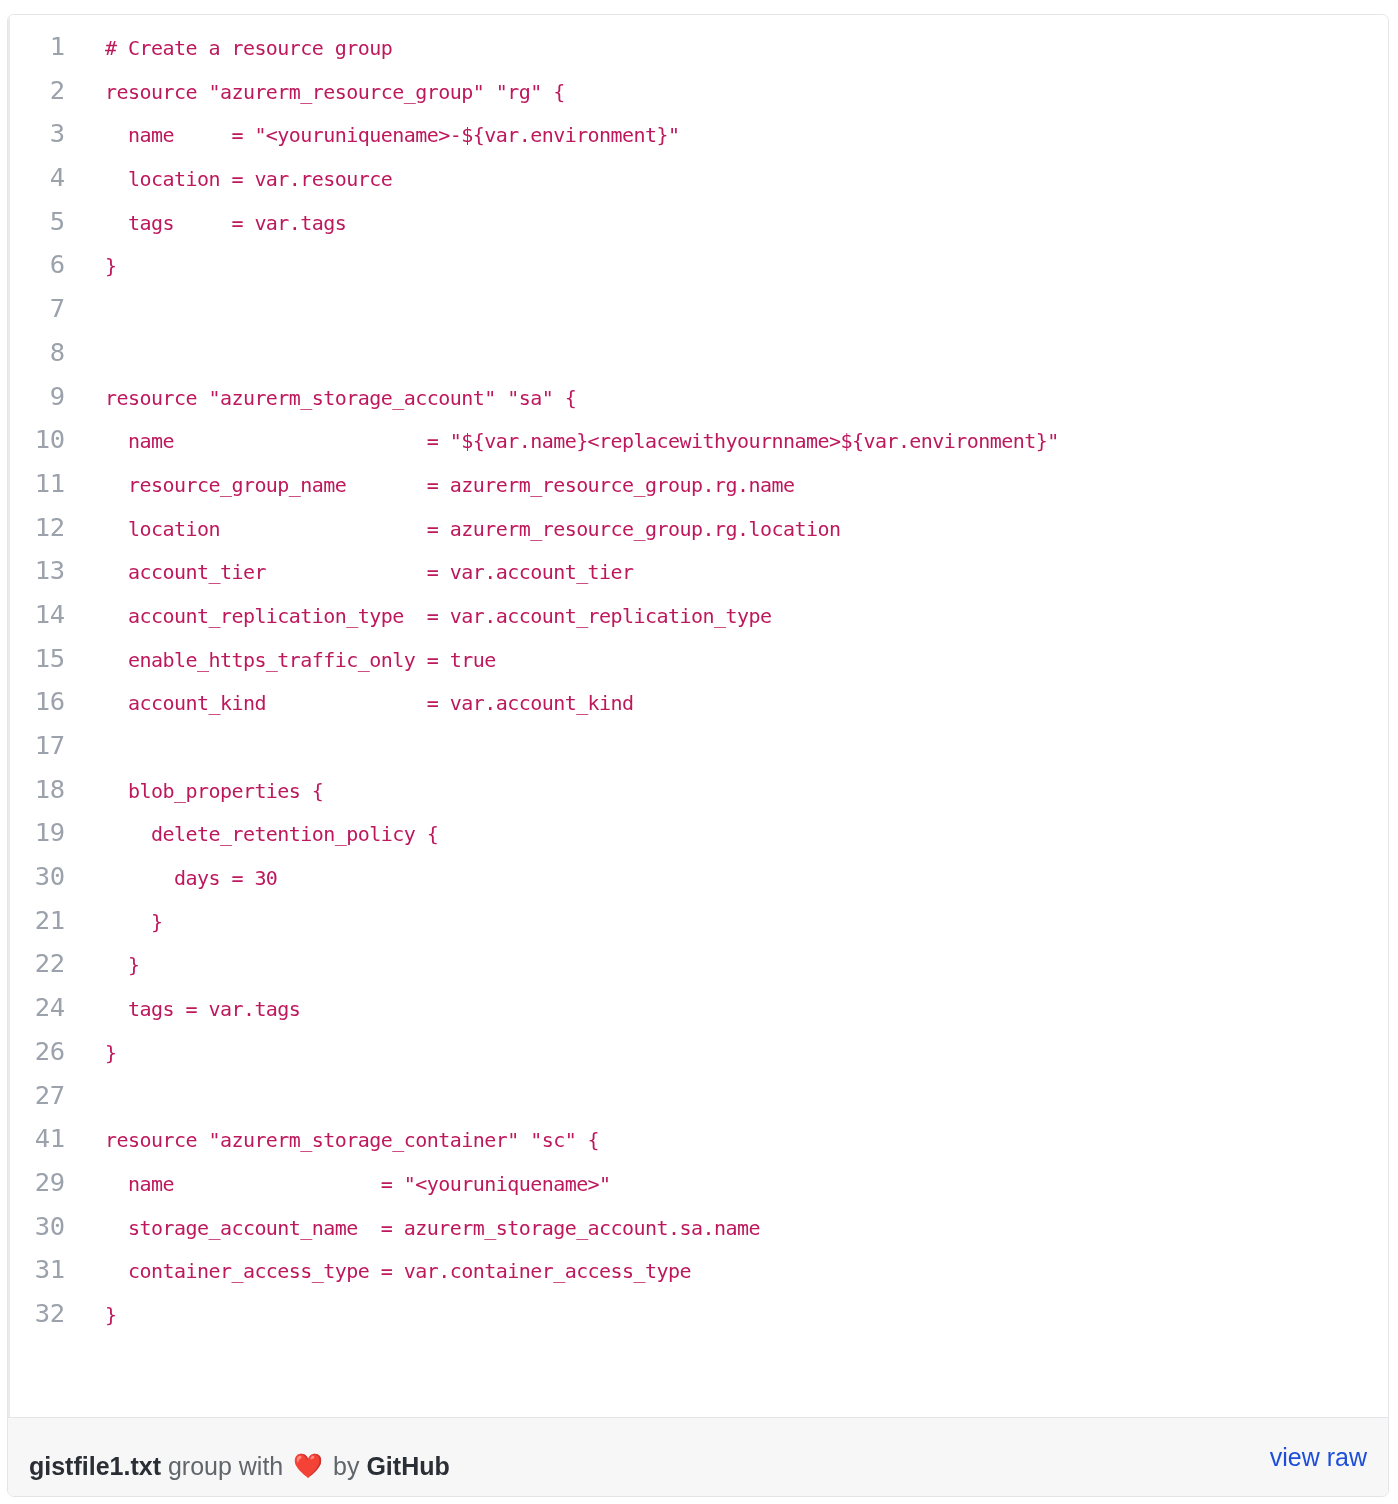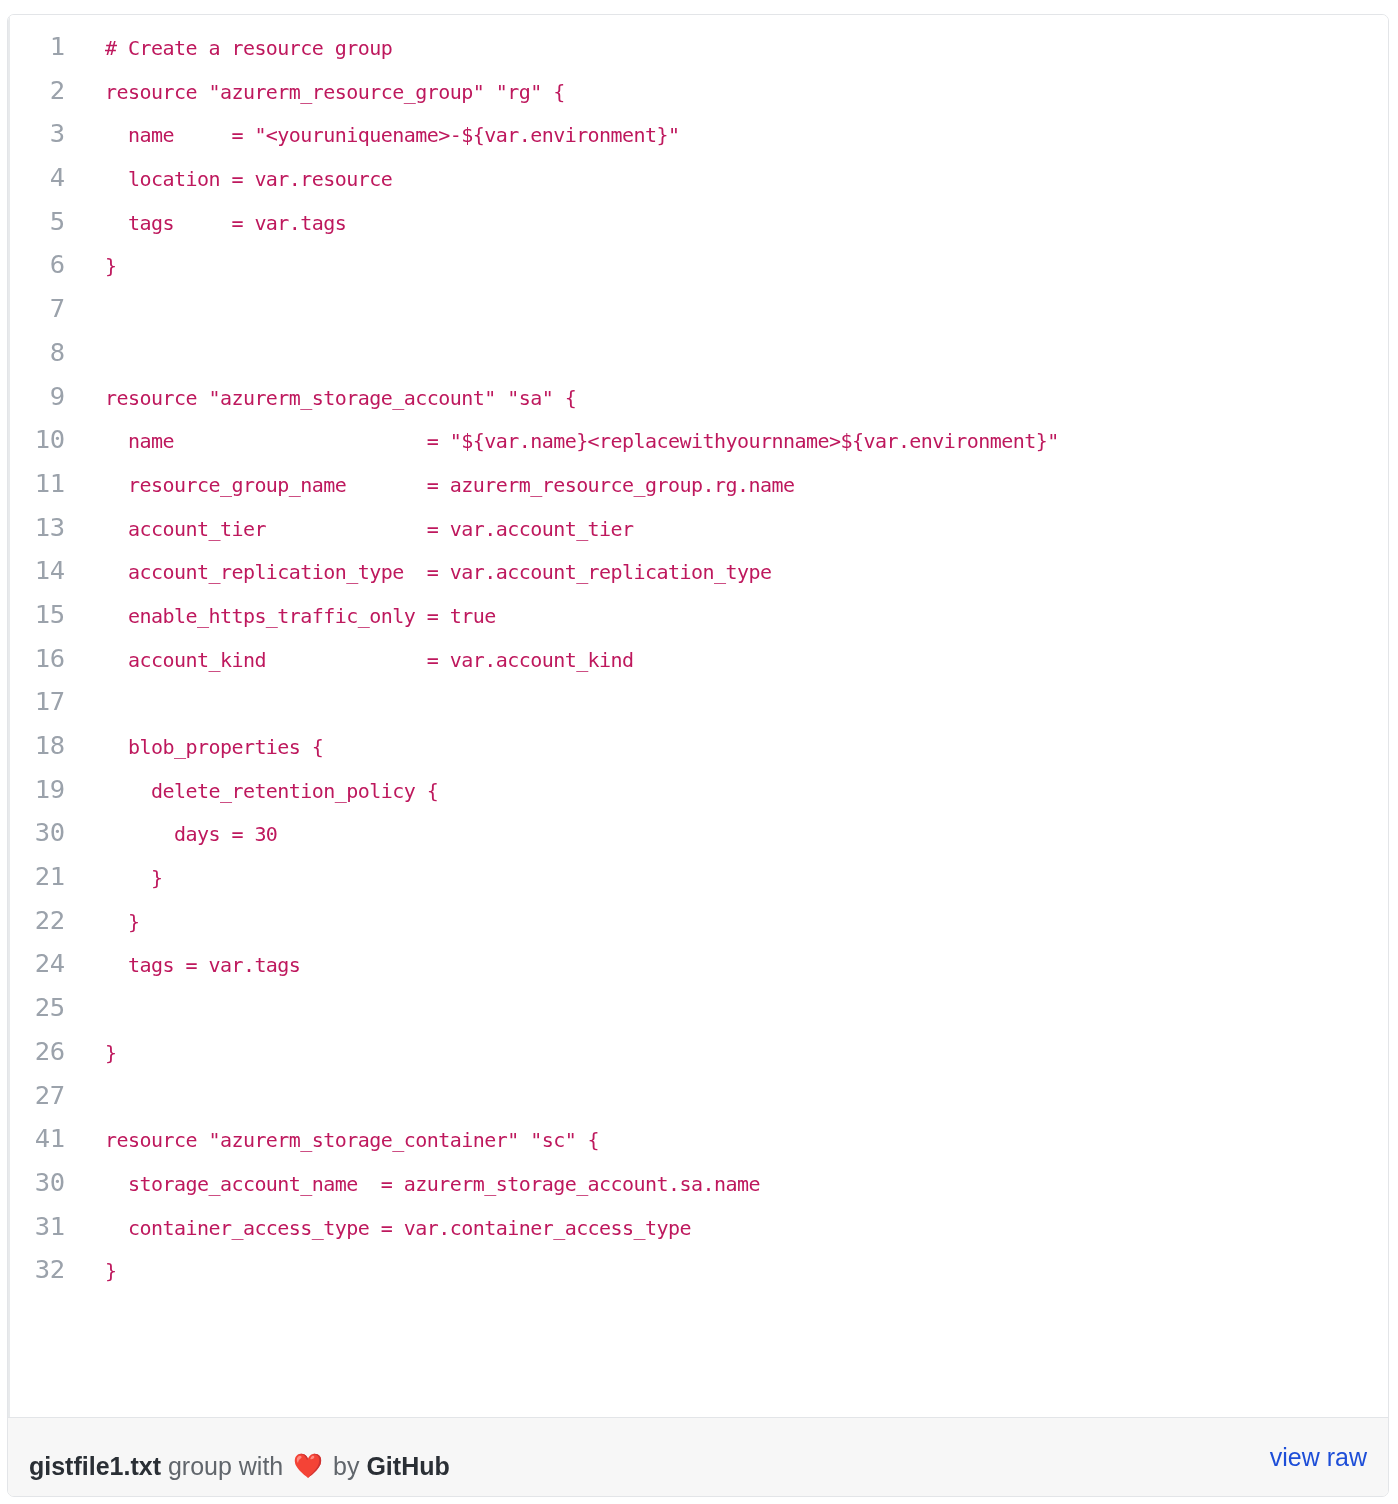--- a/index.html
+++ b/index.html
@@ -116,35 +116,36 @@
         <div class="code-line"><span class="ln">2</span><span class="code-text">resource "azurerm_resource_group" "rg" {</span></div>
         <div class="code-line"><span class="ln">3</span><span class="code-text">  name     = "&lt;youruniquename&gt;-${var.environment}"</span></div>
         <div class="code-line"><span class="ln">4</span><span class="code-text">  location = var.resource</span></div>
         <div class="code-line"><span class="ln">5</span><span class="code-text">  tags     = var.tags</span></div>
         <div class="code-line"><span class="ln">6</span><span class="code-text">}</span></div>
         <div class="code-line"><span class="ln">7</span><span class="code-text"></span></div>
         <div class="code-line"><span class="ln">8</span><span class="code-text"></span></div>
         <div class="code-line"><span class="ln">9</span><span class="code-text">resource "azurerm_storage_account" "sa" {</span></div>
         <div class="code-line"><span class="ln">10</span><span class="code-text">  name                      = "${var.name}&lt;replacewithyournname&gt;${var.environment}"</span></div>
         <div class="code-line"><span class="ln">11</span><span class="code-text">  resource_group_name       = azurerm_resource_group.rg.name</span></div>
+        <div class="code-line"><span class="ln">12</span><span class="code-text">  location                  = azurerm_resource_group.rg.location</span></div>
         <div class="code-line"><span class="ln">13</span><span class="code-text">  account_tier              = var.account_tier</span></div>
         <div class="code-line"><span class="ln">14</span><span class="code-text">  account_replication_type  = var.account_replication_type</span></div>
         <div class="code-line"><span class="ln">15</span><span class="code-text">  enable_https_traffic_only = true</span></div>
         <div class="code-line"><span class="ln">16</span><span class="code-text">  account_kind              = var.account_kind</span></div>
         <div class="code-line"><span class="ln">17</span><span class="code-text"></span></div>
         <div class="code-line"><span class="ln">18</span><span class="code-text">  blob_properties {</span></div>
         <div class="code-line"><span class="ln">19</span><span class="code-text">    delete_retention_policy {</span></div>
         <div class="code-line"><span class="ln">30</span><span class="code-text">      days = 30</span></div>
         <div class="code-line"><span class="ln">21</span><span class="code-text">    }</span></div>
         <div class="code-line"><span class="ln">22</span><span class="code-text">  }</span></div>
         <div class="code-line"><span class="ln">24</span><span class="code-text">  tags = var.tags</span></div>
-        <div class="code-line"><span class="ln">25</span><span class="code-text"></span></div>
         <div class="code-line"><span class="ln">26</span><span class="code-text">}</span></div>
         <div class="code-line"><span class="ln">27</span><span class="code-text"></span></div>
         <div class="code-line"><span class="ln">41</span><span class="code-text">resource "azurerm_storage_container" "sc" {</span></div>
+        <div class="code-line"><span class="ln">29</span><span class="code-text">  name                  = "&lt;youruniquename&gt;"</span></div>
         <div class="code-line"><span class="ln">30</span><span class="code-text">  storage_account_name  = azurerm_storage_account.sa.name</span></div>
         <div class="code-line"><span class="ln">31</span><span class="code-text">  container_access_type = var.container_access_type</span></div>
         <div class="code-line"><span class="ln">32</span><span class="code-text">}</span></div>
       </div>
   </div>
 
   <div id="gist-footer">
     <div id="footer-left">
       <span class="strong">gistfile1.txt</span><span> group with </span><span id="heart-icon">❤️</span><span> by </span><span class="strong">GitHub</span>
     </div>

